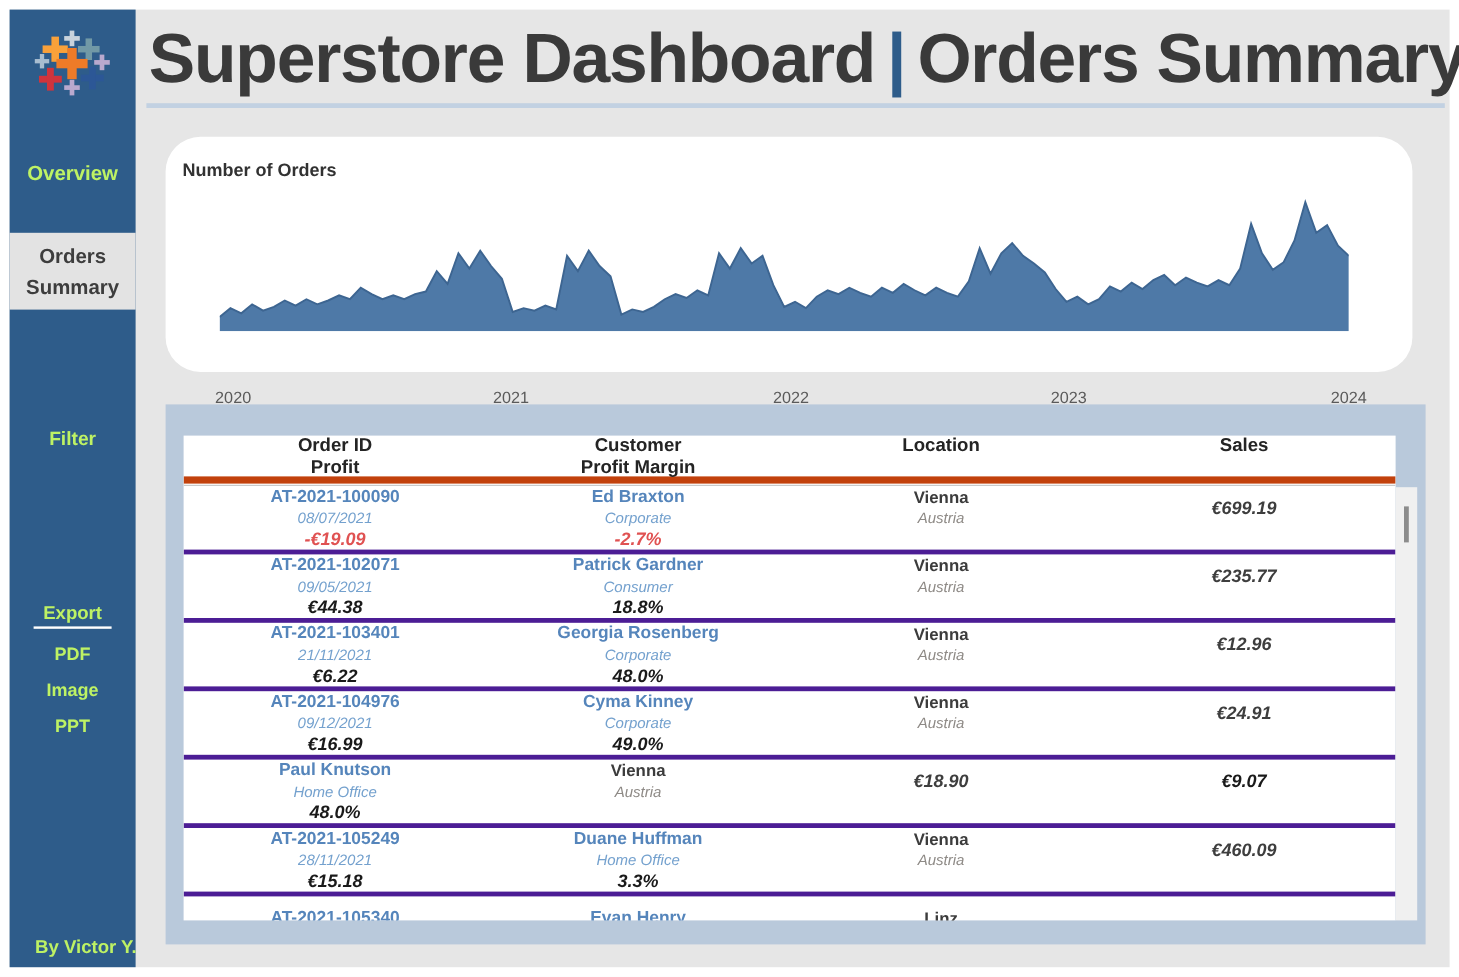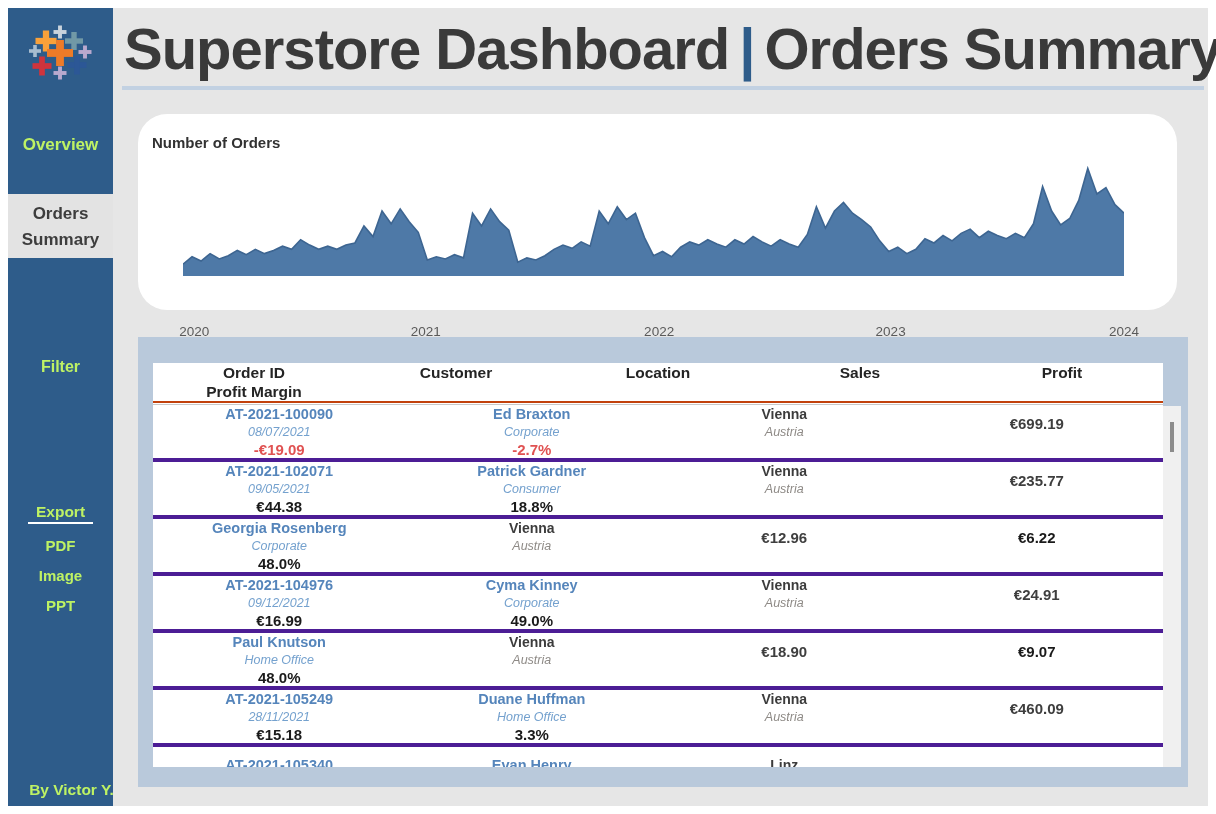--- a/index.html
+++ b/index.html
@@ -37,32 +37,32 @@
   .plot svg { width:100%; height:100%; display:block; }
   .x-axis { position:absolute; left:45px; top:166px; width:941px; height:20px;margin-top:44px; }
   .x-axis span { position:absolute; transform:translateX(-50%); font-size:13.5px; color:#5a5a5a; }
   .tick-0 { left:1.2%; } .tick-1 { left:25.8%; } .tick-2 { left:50.6%; }
   .tick-3 { left:75.2%; } .tick-4 { left:100%; }
 
   
   .table-card { position:absolute; left:138px; top:337px; width:1050px; height:450px; background:#b9c9db; }
   .table-white { position:absolute; left:15px; top:26px; width:1010px; height:404px; background:#ffffff;
                  overflow:hidden; }
-  .thead { display:grid; grid-template-columns:repeat(5,1fr); height:40px; align-items:center;
-           border-bottom:2px solid #c2410c; }
+  .thead { display:grid; grid-template-columns:repeat(4,1fr); height:40px; align-items:center;
+           border-bottom:6px solid #c2410c; }
   .thead div { text-align:center; font-weight:bold; font-size:15.5px; color:#242424; }
   .subline { height:1px; background:#c9c9c9; margin-top:1px; }
   .trow { display:grid; grid-template-columns:repeat(4,1fr); height:57px; align-items:center;
           border-bottom:4px solid #4c1d95; }
   .c2l { text-align:center; line-height:18px; }
   .main-blue { color:#5585bb; font-weight:bold; font-size:14.5px; }
   .sub-blue  { color:#74a1ce; font-style:italic; font-size:12.5px; }
   .main-dark { color:#3c3c3c; font-weight:bold; font-size:14px; }
   .sub-gray  { color:#8e8a86; font-style:italic; font-size:12.5px; }
-  .val { text-align:center; font-weight:bold; font-size:15px; }
+  .val { text-align:center; font-weight:bold; font-size:15px;font-style:italic; }
   .val-sales  { color:#3e3e3e; }
   .val-profit { color:#1a1a1a; }
   .neg { color:#e05252 !important; }
   .scroll-track { position:absolute; left:1025px; top:69px; width:18px; height:361px; background:#f0f0f0; }
   .scroll-thumb { position:absolute; left:7px; top:16px; width:4px; height:30px; background:#8c8c8c; }
 </style>
 </head>
 <body>
 
 <div class="page-bg"></div>
@@ -167,20 +167,24 @@
       <div class="main-dark">Vienna</div>
       <div class="sub-gray">Austria</div>
     </div>
     <div class="val val-sales">€235.77</div>
     <div class="val val-profit">€44.38</div>
     <div class="val val-profit">18.8%</div>
   </div>
 
   <div class="trow">
     <div class="c2l">
+      <div class="main-blue">AT-2021-103401</div>
+      <div class="sub-blue">21/11/2021</div>
+    </div>
+    <div class="c2l">
       <div class="main-blue">Georgia Rosenberg</div>
       <div class="sub-blue">Corporate</div>
     </div>
     <div class="c2l">
       <div class="main-dark">Vienna</div>
       <div class="sub-gray">Austria</div>
     </div>
     <div class="val val-sales">€12.96</div>
     <div class="val val-profit">€6.22</div>
     <div class="val val-profit">48.0%</div>

